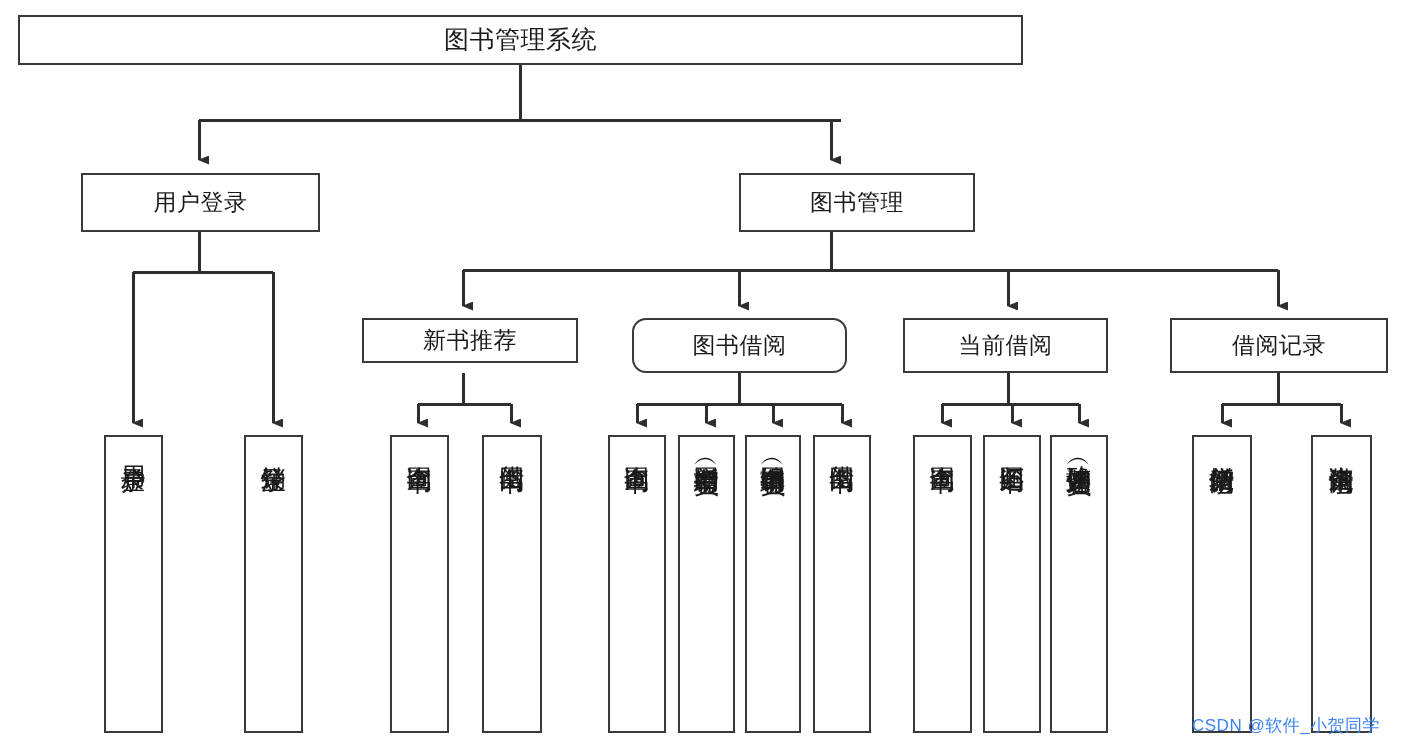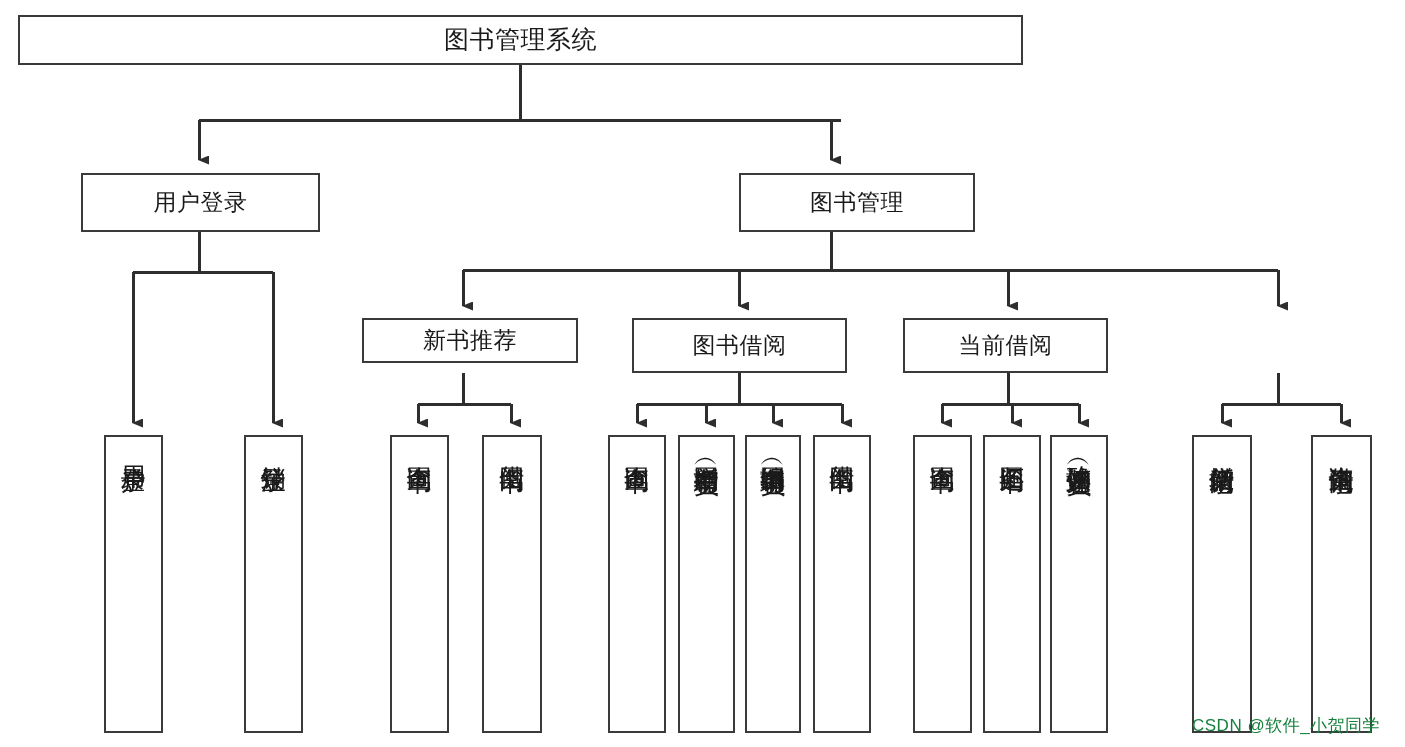--- a/index.html
+++ b/index.html
@@ -56,21 +56,21 @@
     font-size: 25px;
     line-height: 1.06;
     letter-spacing: 1px;
     white-space: pre-line;
   }
   .watermark {
     position: absolute;
     left: 1192px;
     top: 714px;
     font-size: 17px;
-    color: #15803d;
+    color: #3b82f6;
     letter-spacing: 0.5px;
     white-space: nowrap;
     pointer-events: none;
   }
 </style>
 </head>
 <body>
 
 <div id="diagram-root">
 
@@ -131,25 +131,28 @@
   <div class="node-box node-l1" style="left:81px; top:173px; width:239px; height:59px;">
     <span class="node-label">用户登录</span>
   </div>
   <div class="node-box node-l1" style="left:712px; top:173px; width:236px; height:59px;margin-left:27px;">
     <span class="node-label">图书管理</span>
   </div>
 
   <div class="node-box node-l2" style="left:362px; top:318px; width:216px; height:45px;">
     <span class="node-label">新书推荐</span>
   </div>
-  <div class="node-box node-l2" style="left:632px; top:318px; width:215px; height:55px;">
+  <div class="node-box node-l2" style="left:632px; top:318px; width:215px; height:55px;border-radius:14px;">
     <span class="node-label">图书借阅</span>
   </div>
   <div class="node-box node-l2" style="left:903px; top:318px; width:205px; height:55px;">
     <span class="node-label">当前借阅</span>
+  </div>
+  <div class="node-box node-l2" style="left:1170px; top:318px; width:218px; height:55px;">
+    <span class="node-label">借阅记录</span>
   </div>
 
   <div class="node-box node-leaf" style="left:104px; top:435px; width:59px; height:298px;">
     <span class="node-label">用户登录</span>
   </div>
   <div class="node-box node-leaf" style="left:244px; top:435px; width:59px; height:298px;">
     <span class="node-label">注销登录</span>
   </div>
   <div class="node-box node-leaf" style="left:390px; top:435px; width:59px; height:298px;">
     <span class="node-label">查询图书</span>

